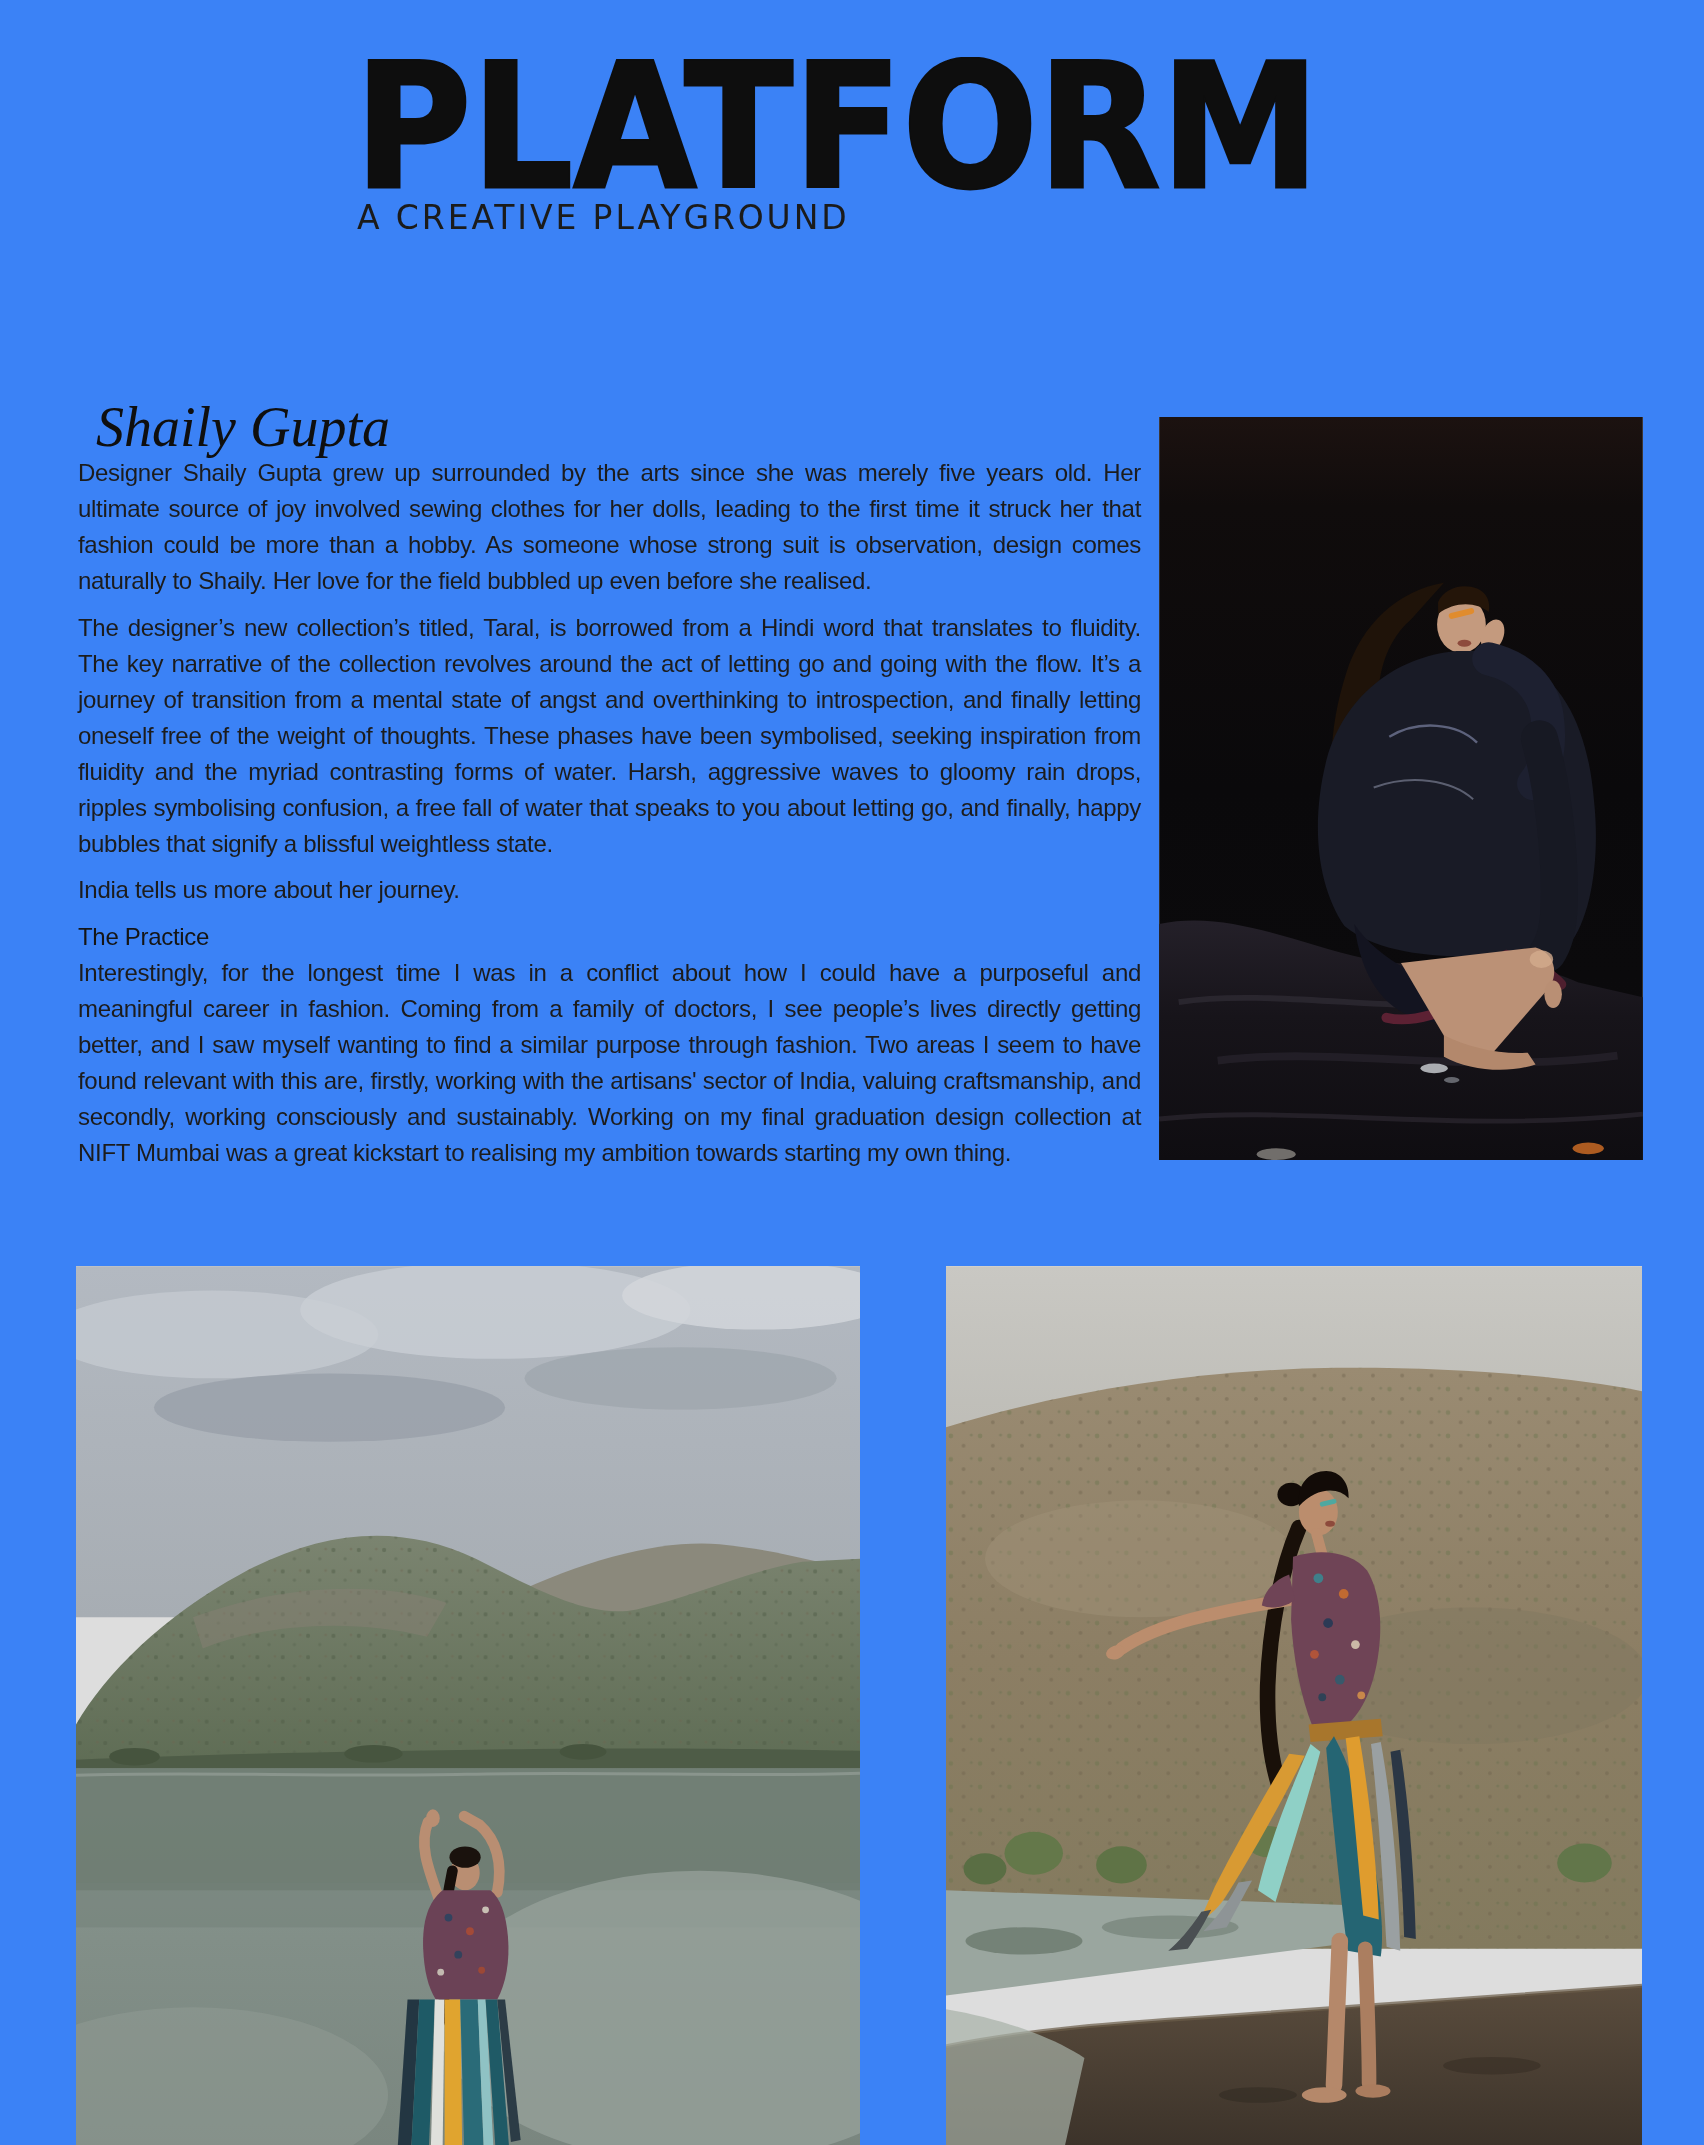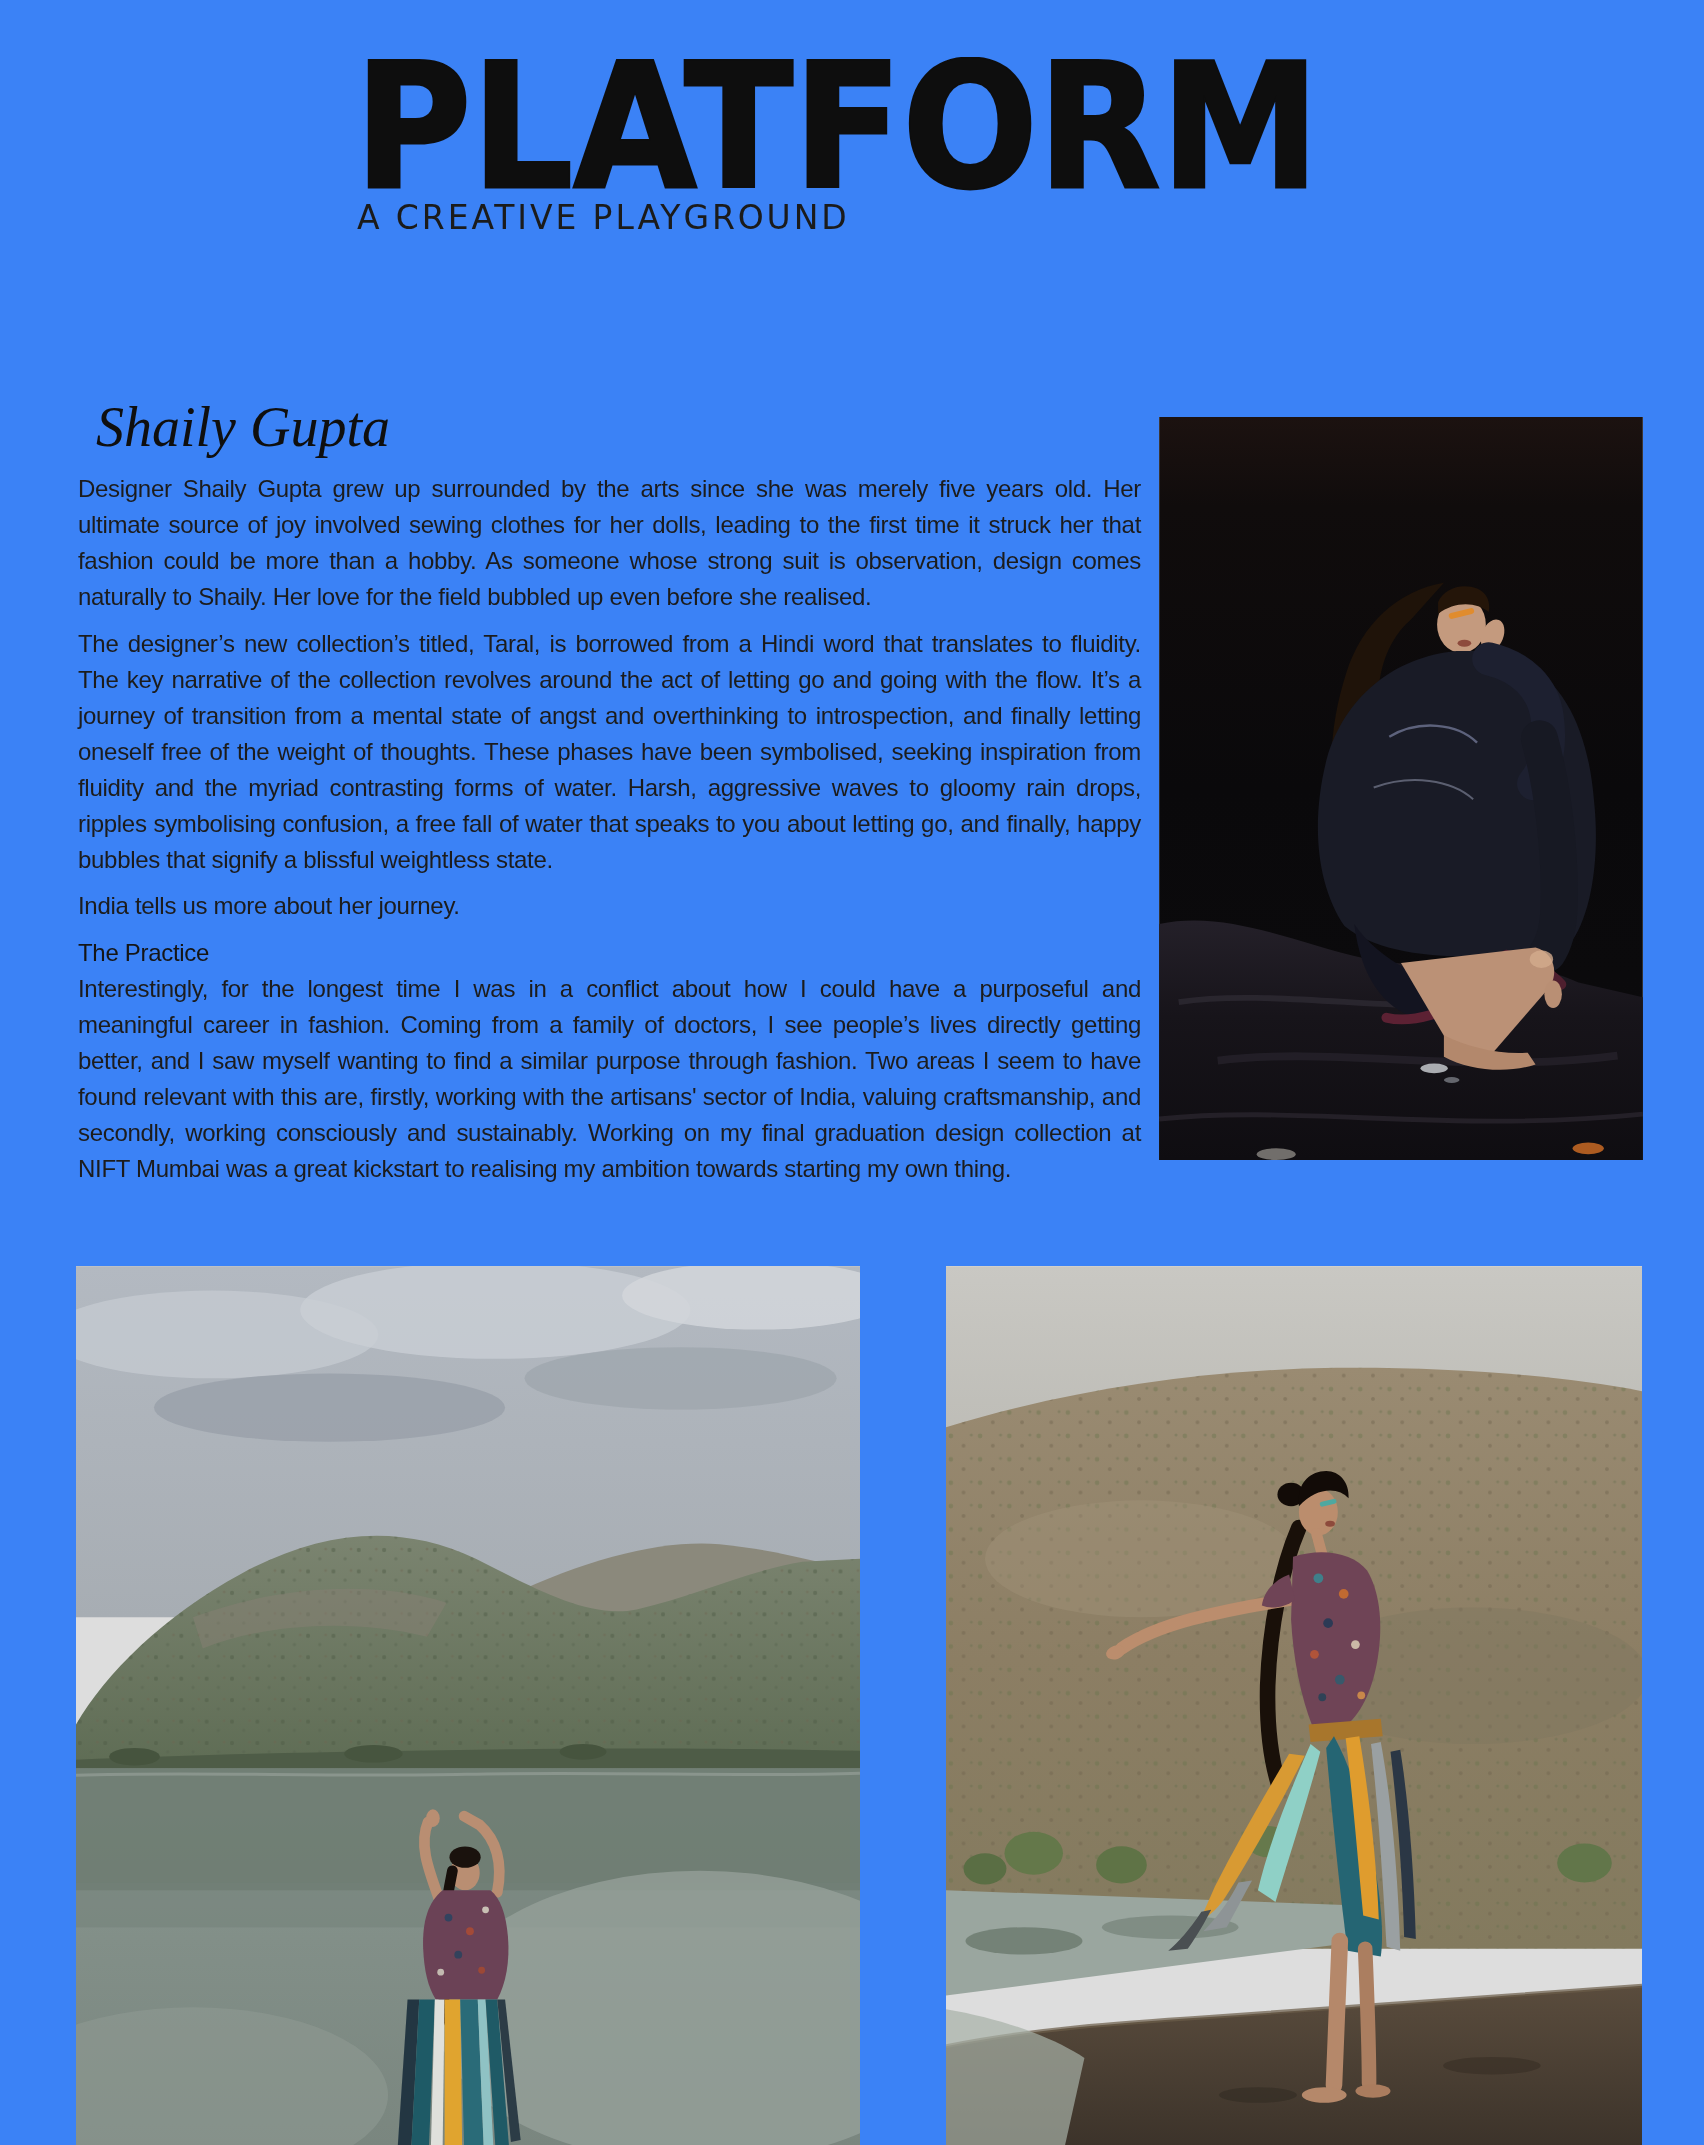--- a/index.html
+++ b/index.html
@@ -4,21 +4,21 @@
 <style>
   html,body{margin:0;padding:0;background:#ffffff;}
   .page{position:relative;width:1705px;height:2146px;background:#3b82f6;overflow:hidden;
         font-family:"Liberation Sans", sans-serif;}
   .logo-wrap{position:absolute;left:353px;top:57px;width:970px;height:138px;}
   .logo-wrap svg{display:block;}
   .tagline{position:absolute;left:357px;top:198px;font-size:33px;letter-spacing:2.9px;
            color:#1b1b1b;font-family:"DejaVu Sans", sans-serif;font-weight:400;white-space:nowrap;}
   .title{position:absolute;left:96px;top:359px;font-family:"Liberation Serif", serif;
          font-style:italic;font-weight:500;font-size:56px;line-height:1.1;color:#0f0f0f;white-space:nowrap;}
-  .article-body{position:absolute;left:78px;top:471px;width:1063px;color:#1c1c1c;
+  .article-body{position:absolute;left:78px;top:455px;width:1063px;color:#1c1c1c;
                 font-size:24px;line-height:36px;letter-spacing:-0.3px;text-align:justify;}
   .article-body p{margin:0 0 10.7px 0;}
   .section-heading{font-size:24px;line-height:36px;color:#151515;}
   figure{margin:0;padding:0;}
   .photo{position:absolute;overflow:hidden;background:#ddd;}
   .photo svg{display:block;}
   .photo-night{left:1159px;top:417px;width:484px;height:743px;}
   .photo-lake-wide{left:76px;top:1266px;width:784px;height:880px;}
   .photo-lake-pose{left:946px;top:1266px;width:696px;height:880px;}
 </style>

